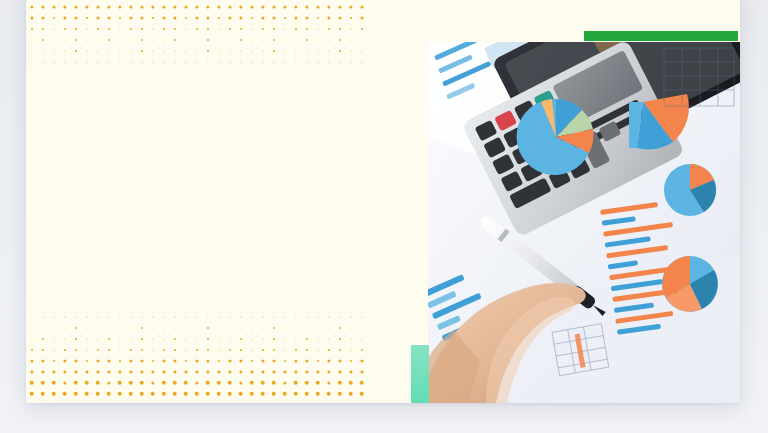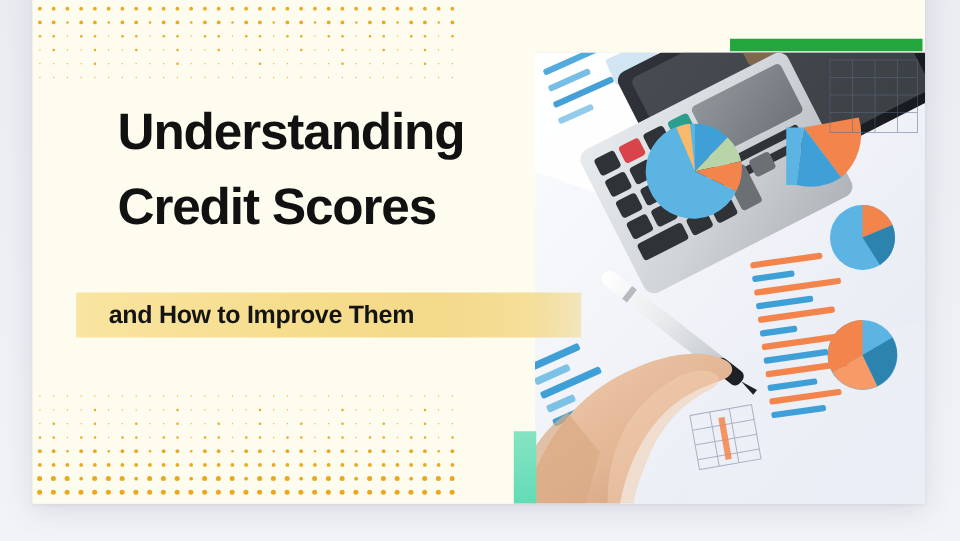--- a/index.html
+++ b/index.html
@@ -351,26 +351,19 @@
         <span class="row"><span class="d s0" style="--dot-color: #EAA81C;"></span><span class="d s0" style="--dot-color: #EAA81C;"></span><span class="d s0" style="--dot-color: #EAA81C;"></span><span class="d s0" style="--dot-color: #EAA81C;"></span><span class="d s0" style="--dot-color: #EAA81C;"></span><span class="d s0" style="--dot-color: #EAA81C;"></span><span class="d s0" style="--dot-color: #EAA81C;"></span><span class="d s0" style="--dot-color: #EAA81C;"></span><span class="d s0" style="--dot-color: #EAA81C;"></span><span class="d s0" style="--dot-color: #EAA81C;"></span><span class="d s0" style="--dot-color: #EAA81C;"></span><span class="d s0" style="--dot-color: #EAA81C;"></span><span class="d s0" style="--dot-color: #EAA81C;"></span><span class="d s0" style="--dot-color: #EAA81C;"></span><span class="d s0" style="--dot-color: #EAA81C;"></span><span class="d s0" style="--dot-color: #EAA81C;"></span><span class="d s0" style="--dot-color: #EAA81C;"></span><span class="d s0" style="--dot-color: #EAA81C;"></span><span class="d s0" style="--dot-color: #EAA81C;"></span><span class="d s0" style="--dot-color: #EAA81C;"></span><span class="d s0" style="--dot-color: #EAA81C;"></span><span class="d s0" style="--dot-color: #EAA81C;"></span><span class="d s0" style="--dot-color: #EAA81C;"></span><span class="d s0" style="--dot-color: #EAA81C;"></span><span class="d s0" style="--dot-color: #EAA81C;"></span><span class="d s0" style="--dot-color: #EAA81C;"></span><span class="d s0" style="--dot-color: #EAA81C;"></span><span class="d s0" style="--dot-color: #EAA81C;"></span><span class="d s0" style="--dot-color: #EAA81C;"></span><span class="d s0" style="--dot-color: #EAA81C;"></span><span class="d s0" style="--dot-color: #EAA81C;"></span></span>
         <span class="row"><span class="d s0" style="--dot-color: #EAA81C;"></span><span class="d s0" style="--dot-color: #EAA81C;"></span><span class="d s0" style="--dot-color: #EAA81C;"></span><span class="d s0" style="--dot-color: #EAA81C;"></span><span class="d s1" style="--dot-color: #EAA81C;"></span><span class="d s0" style="--dot-color: #EAA81C;"></span><span class="d s0" style="--dot-color: #EAA81C;"></span><span class="d s0" style="--dot-color: #EAA81C;"></span><span class="d s0" style="--dot-color: #EAA81C;"></span><span class="d s0" style="--dot-color: #EAA81C;"></span><span class="d s1" style="--dot-color: #EAA81C;"></span><span class="d s0" style="--dot-color: #EAA81C;"></span><span class="d s0" style="--dot-color: #EAA81C;"></span><span class="d s0" style="--dot-color: #EAA81C;"></span><span class="d s0" style="--dot-color: #EAA81C;"></span><span class="d s0" style="--dot-color: #EAA81C;"></span><span class="d s1" style="--dot-color: #EAA81C;"></span><span class="d s0" style="--dot-color: #EAA81C;"></span><span class="d s0" style="--dot-color: #EAA81C;"></span><span class="d s0" style="--dot-color: #EAA81C;"></span><span class="d s0" style="--dot-color: #EAA81C;"></span><span class="d s0" style="--dot-color: #EAA81C;"></span><span class="d s1" style="--dot-color: #EAA81C;"></span><span class="d s0" style="--dot-color: #EAA81C;"></span><span class="d s0" style="--dot-color: #EAA81C;"></span><span class="d s0" style="--dot-color: #EAA81C;"></span><span class="d s0" style="--dot-color: #EAA81C;"></span><span class="d s0" style="--dot-color: #EAA81C;"></span><span class="d s1" style="--dot-color: #EAA81C;"></span><span class="d s0" style="--dot-color: #EAA81C;"></span><span class="d s0" style="--dot-color: #EAA81C;"></span></span>
         <span class="row"><span class="d s0" style="--dot-color: #EAA81C;"></span><span class="d s1" style="--dot-color: #EAA81C;"></span><span class="d s0" style="--dot-color: #EAA81C;"></span><span class="d s0" style="--dot-color: #EAA81C;"></span><span class="d s1" style="--dot-color: #EAA81C;"></span><span class="d s0" style="--dot-color: #EAA81C;"></span><span class="d s0" style="--dot-color: #EAA81C;"></span><span class="d s1" style="--dot-color: #EAA81C;"></span><span class="d s0" style="--dot-color: #EAA81C;"></span><span class="d s0" style="--dot-color: #EAA81C;"></span><span class="d s1" style="--dot-color: #EAA81C;"></span><span class="d s0" style="--dot-color: #EAA81C;"></span><span class="d s0" style="--dot-color: #EAA81C;"></span><span class="d s1" style="--dot-color: #EAA81C;"></span><span class="d s0" style="--dot-color: #EAA81C;"></span><span class="d s0" style="--dot-color: #EAA81C;"></span><span class="d s1" style="--dot-color: #EAA81C;"></span><span class="d s0" style="--dot-color: #EAA81C;"></span><span class="d s0" style="--dot-color: #EAA81C;"></span><span class="d s1" style="--dot-color: #EAA81C;"></span><span class="d s0" style="--dot-color: #EAA81C;"></span><span class="d s0" style="--dot-color: #EAA81C;"></span><span class="d s1" style="--dot-color: #EAA81C;"></span><span class="d s0" style="--dot-color: #EAA81C;"></span><span class="d s0" style="--dot-color: #EAA81C;"></span><span class="d s1" style="--dot-color: #EAA81C;"></span><span class="d s0" style="--dot-color: #EAA81C;"></span><span class="d s0" style="--dot-color: #EAA81C;"></span><span class="d s1" style="--dot-color: #EAA81C;"></span><span class="d s0" style="--dot-color: #EAA81C;"></span><span class="d s0" style="--dot-color: #EAA81C;"></span></span>
         <span class="row"><span class="d s1" style="--dot-color: #EAA81C;"></span><span class="d s1" style="--dot-color: #EAA81C;"></span><span class="d s0" style="--dot-color: #EAA81C;"></span><span class="d s1" style="--dot-color: #EAA81C;"></span><span class="d s1" style="--dot-color: #EAA81C;"></span><span class="d s0" style="--dot-color: #EAA81C;"></span><span class="d s1" style="--dot-color: #EAA81C;"></span><span class="d s1" style="--dot-color: #EAA81C;"></span><span class="d s0" style="--dot-color: #EAA81C;"></span><span class="d s1" style="--dot-color: #EAA81C;"></span><span class="d s1" style="--dot-color: #EAA81C;"></span><span class="d s0" style="--dot-color: #EAA81C;"></span><span class="d s1" style="--dot-color: #EAA81C;"></span><span class="d s1" style="--dot-color: #EAA81C;"></span><span class="d s0" style="--dot-color: #EAA81C;"></span><span class="d s1" style="--dot-color: #EAA81C;"></span><span class="d s1" style="--dot-color: #EAA81C;"></span><span class="d s0" style="--dot-color: #EAA81C;"></span><span class="d s1" style="--dot-color: #EAA81C;"></span><span class="d s1" style="--dot-color: #EAA81C;"></span><span class="d s0" style="--dot-color: #EAA81C;"></span><span class="d s1" style="--dot-color: #EAA81C;"></span><span class="d s1" style="--dot-color: #EAA81C;"></span><span class="d s0" style="--dot-color: #EAA81C;"></span><span class="d s1" style="--dot-color: #EAA81C;"></span><span class="d s1" style="--dot-color: #EAA81C;"></span><span class="d s0" style="--dot-color: #EAA81C;"></span><span class="d s1" style="--dot-color: #EAA81C;"></span><span class="d s1" style="--dot-color: #EAA81C;"></span><span class="d s0" style="--dot-color: #EAA81C;"></span><span class="d s1" style="--dot-color: #EAA81C;"></span></span>
         <span class="row"><span class="d s2" style="--dot-color: #EAA81C;"></span><span class="d s2" style="--dot-color: #EAA81C;"></span><span class="d s1" style="--dot-color: #EAA81C;"></span><span class="d s2" style="--dot-color: #EAA81C;"></span><span class="d s2" style="--dot-color: #EAA81C;"></span><span class="d s1" style="--dot-color: #EAA81C;"></span><span class="d s2" style="--dot-color: #EAA81C;"></span><span class="d s2" style="--dot-color: #EAA81C;"></span><span class="d s1" style="--dot-color: #EAA81C;"></span><span class="d s2" style="--dot-color: #EAA81C;"></span><span class="d s2" style="--dot-color: #EAA81C;"></span><span class="d s1" style="--dot-color: #EAA81C;"></span><span class="d s2" style="--dot-color: #EAA81C;"></span><span class="d s2" style="--dot-color: #EAA81C;"></span><span class="d s1" style="--dot-color: #EAA81C;"></span><span class="d s2" style="--dot-color: #EAA81C;"></span><span class="d s2" style="--dot-color: #EAA81C;"></span><span class="d s1" style="--dot-color: #EAA81C;"></span><span class="d s2" style="--dot-color: #EAA81C;"></span><span class="d s2" style="--dot-color: #EAA81C;"></span><span class="d s1" style="--dot-color: #EAA81C;"></span><span class="d s2" style="--dot-color: #EAA81C;"></span><span class="d s2" style="--dot-color: #EAA81C;"></span><span class="d s1" style="--dot-color: #EAA81C;"></span><span class="d s2" style="--dot-color: #EAA81C;"></span><span class="d s2" style="--dot-color: #EAA81C;"></span><span class="d s1" style="--dot-color: #EAA81C;"></span><span class="d s2" style="--dot-color: #EAA81C;"></span><span class="d s2" style="--dot-color: #EAA81C;"></span><span class="d s1" style="--dot-color: #EAA81C;"></span><span class="d s2" style="--dot-color: #EAA81C;"></span></span>
         <span class="row"><span class="d s2" style="--dot-color: #EAA81C;"></span><span class="d s2" style="--dot-color: #EAA81C;"></span><span class="d s2" style="--dot-color: #EAA81C;"></span><span class="d s2" style="--dot-color: #EAA81C;"></span><span class="d s2" style="--dot-color: #EAA81C;"></span><span class="d s2" style="--dot-color: #EAA81C;"></span><span class="d s2" style="--dot-color: #EAA81C;"></span><span class="d s2" style="--dot-color: #EAA81C;"></span><span class="d s2" style="--dot-color: #EAA81C;"></span><span class="d s2" style="--dot-color: #EAA81C;"></span><span class="d s2" style="--dot-color: #EAA81C;"></span><span class="d s2" style="--dot-color: #EAA81C;"></span><span class="d s2" style="--dot-color: #EAA81C;"></span><span class="d s2" style="--dot-color: #EAA81C;"></span><span class="d s2" style="--dot-color: #EAA81C;"></span><span class="d s2" style="--dot-color: #EAA81C;"></span><span class="d s2" style="--dot-color: #EAA81C;"></span><span class="d s2" style="--dot-color: #EAA81C;"></span><span class="d s2" style="--dot-color: #EAA81C;"></span><span class="d s2" style="--dot-color: #EAA81C;"></span><span class="d s2" style="--dot-color: #EAA81C;"></span><span class="d s2" style="--dot-color: #EAA81C;"></span><span class="d s2" style="--dot-color: #EAA81C;"></span><span class="d s2" style="--dot-color: #EAA81C;"></span><span class="d s2" style="--dot-color: #EAA81C;"></span><span class="d s2" style="--dot-color: #EAA81C;"></span><span class="d s2" style="--dot-color: #EAA81C;"></span><span class="d s2" style="--dot-color: #EAA81C;"></span><span class="d s2" style="--dot-color: #EAA81C;"></span><span class="d s2" style="--dot-color: #EAA81C;"></span><span class="d s2" style="--dot-color: #EAA81C;"></span></span>
         <span class="row"><span class="d s3" style="--dot-color: #EAA81C;"></span><span class="d s3" style="--dot-color: #EAA81C;"></span><span class="d s3" style="--dot-color: #EAA81C;"></span><span class="d s2" style="--dot-color: #EAA81C;"></span><span class="d s3" style="--dot-color: #EAA81C;"></span><span class="d s3" style="--dot-color: #EAA81C;"></span><span class="d s3" style="--dot-color: #EAA81C;"></span><span class="d s2" style="--dot-color: #EAA81C;"></span><span class="d s3" style="--dot-color: #EAA81C;"></span><span class="d s3" style="--dot-color: #EAA81C;"></span><span class="d s3" style="--dot-color: #EAA81C;"></span><span class="d s2" style="--dot-color: #EAA81C;"></span><span class="d s3" style="--dot-color: #EAA81C;"></span><span class="d s3" style="--dot-color: #EAA81C;"></span><span class="d s3" style="--dot-color: #EAA81C;"></span><span class="d s2" style="--dot-color: #EAA81C;"></span><span class="d s3" style="--dot-color: #EAA81C;"></span><span class="d s3" style="--dot-color: #EAA81C;"></span><span class="d s3" style="--dot-color: #EAA81C;"></span><span class="d s2" style="--dot-color: #EAA81C;"></span><span class="d s3" style="--dot-color: #EAA81C;"></span><span class="d s3" style="--dot-color: #EAA81C;"></span><span class="d s3" style="--dot-color: #EAA81C;"></span><span class="d s2" style="--dot-color: #EAA81C;"></span><span class="d s3" style="--dot-color: #EAA81C;"></span><span class="d s3" style="--dot-color: #EAA81C;"></span><span class="d s3" style="--dot-color: #EAA81C;"></span><span class="d s2" style="--dot-color: #EAA81C;"></span><span class="d s3" style="--dot-color: #EAA81C;"></span><span class="d s3" style="--dot-color: #EAA81C;"></span><span class="d s3" style="--dot-color: #EAA81C;"></span></span>
         <span class="row"><span class="d s3" style="--dot-color: #EAA81C;"></span><span class="d s3" style="--dot-color: #EAA81C;"></span><span class="d s3" style="--dot-color: #EAA81C;"></span><span class="d s3" style="--dot-color: #EAA81C;"></span><span class="d s3" style="--dot-color: #EAA81C;"></span><span class="d s3" style="--dot-color: #EAA81C;"></span><span class="d s3" style="--dot-color: #EAA81C;"></span><span class="d s3" style="--dot-color: #EAA81C;"></span><span class="d s3" style="--dot-color: #EAA81C;"></span><span class="d s3" style="--dot-color: #EAA81C;"></span><span class="d s3" style="--dot-color: #EAA81C;"></span><span class="d s3" style="--dot-color: #EAA81C;"></span><span class="d s3" style="--dot-color: #EAA81C;"></span><span class="d s3" style="--dot-color: #EAA81C;"></span><span class="d s3" style="--dot-color: #EAA81C;"></span><span class="d s3" style="--dot-color: #EAA81C;"></span><span class="d s3" style="--dot-color: #EAA81C;"></span><span class="d s3" style="--dot-color: #EAA81C;"></span><span class="d s3" style="--dot-color: #EAA81C;"></span><span class="d s3" style="--dot-color: #EAA81C;"></span><span class="d s3" style="--dot-color: #EAA81C;"></span><span class="d s3" style="--dot-color: #EAA81C;"></span><span class="d s3" style="--dot-color: #EAA81C;"></span><span class="d s3" style="--dot-color: #EAA81C;"></span><span class="d s3" style="--dot-color: #EAA81C;"></span><span class="d s3" style="--dot-color: #EAA81C;"></span><span class="d s3" style="--dot-color: #EAA81C;"></span><span class="d s3" style="--dot-color: #EAA81C;"></span><span class="d s3" style="--dot-color: #EAA81C;"></span><span class="d s3" style="--dot-color: #EAA81C;"></span><span class="d s3" style="--dot-color: #EAA81C;"></span></span>
       </div>
 
-    <div class="headline">
-      <span class="line">Understanding</span>
-      <span class="line">Credit Scores</span>
-    </div>
-
-    <div class="subtitle-strip">
-      <span class="sub">and How to Improve Them</span>
-    </div>
+
 
     <div class="bar-green" style="background: rgb(34, 167, 63);"></div>
     <div class="bar-mint"></div>
 
   </div>
 </div>
 
 </body></html>

